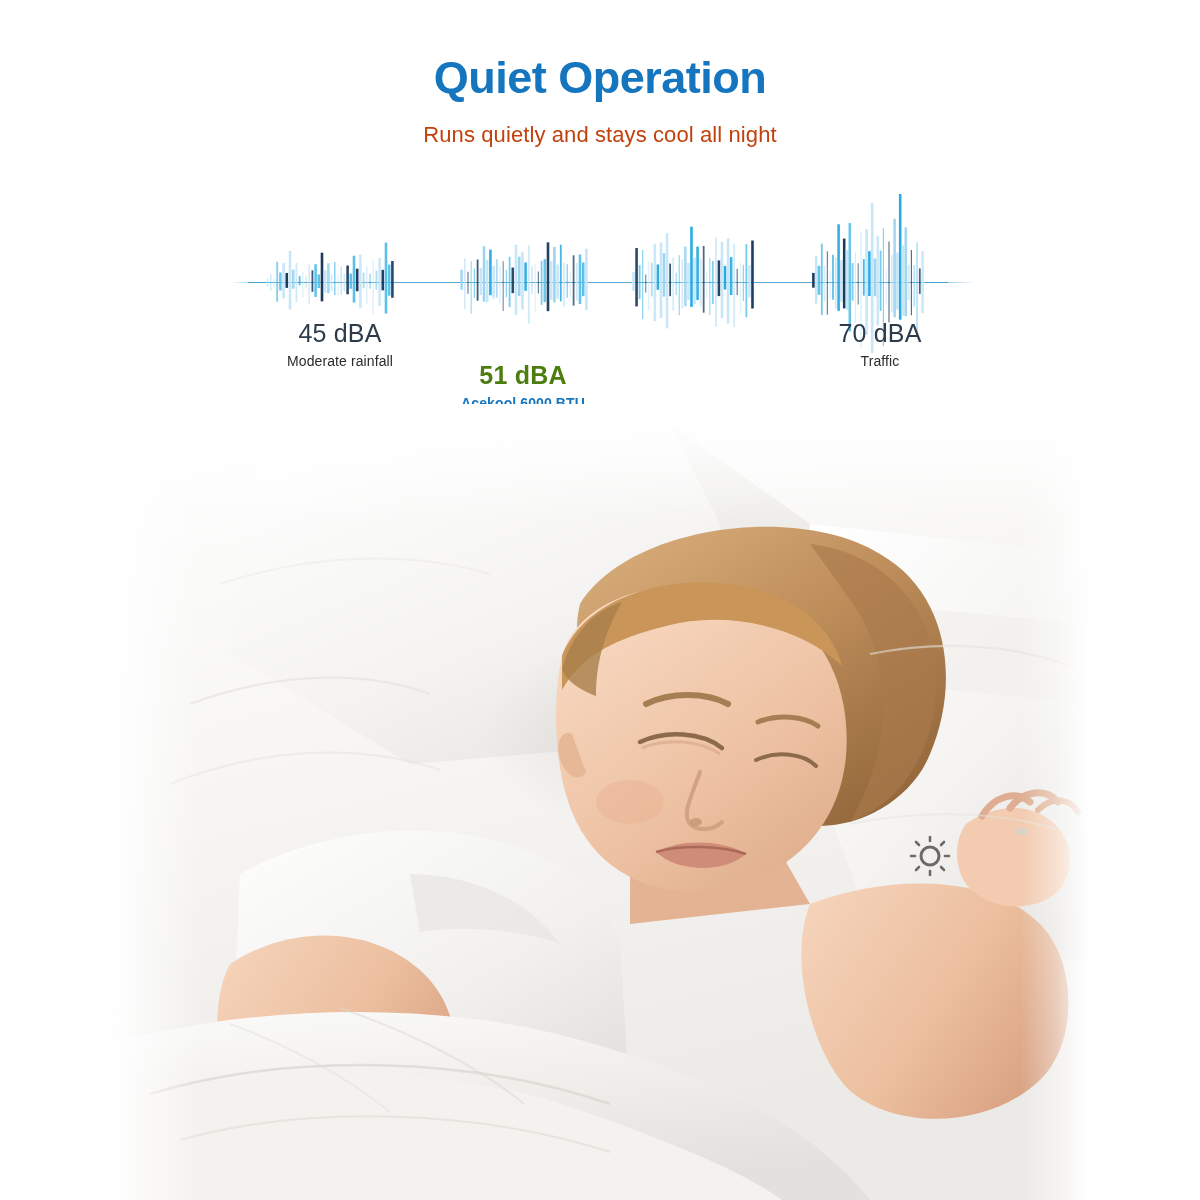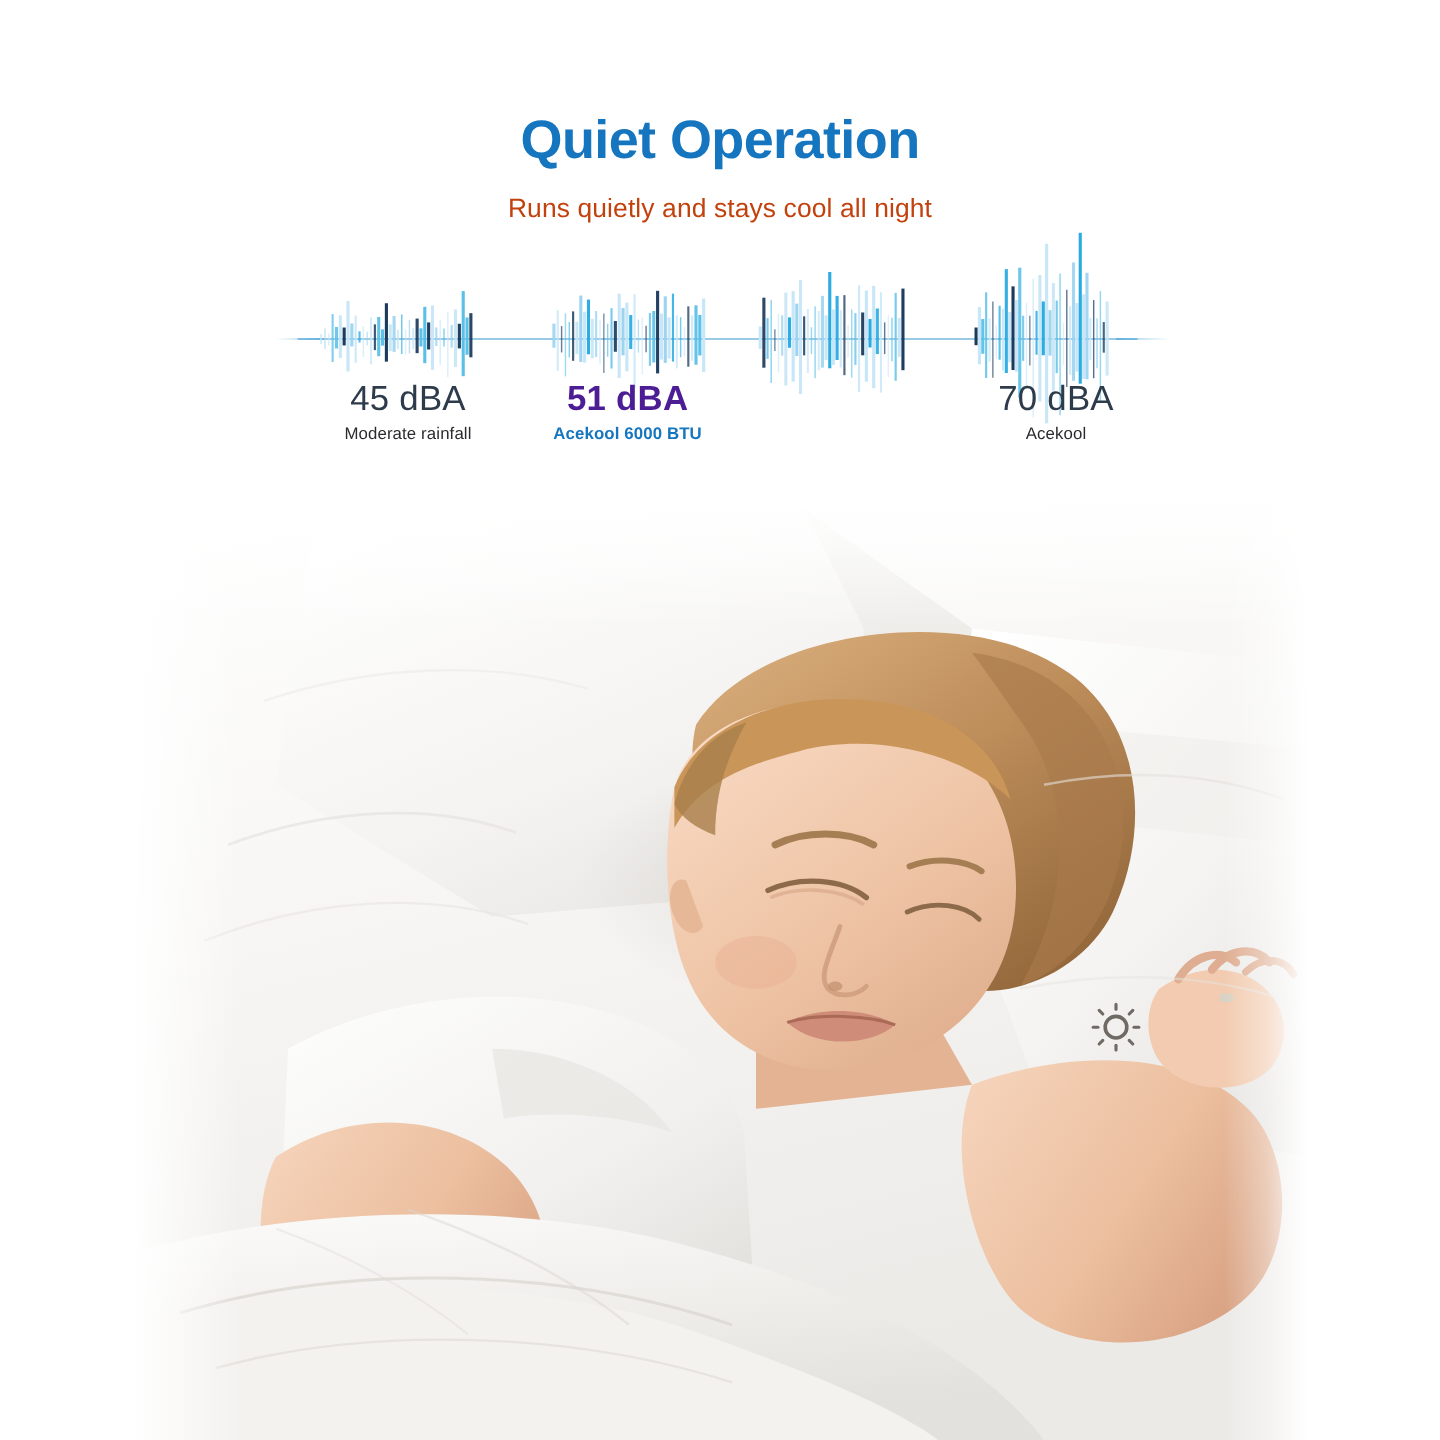--- a/index.html
+++ b/index.html
@@ -5,21 +5,21 @@
   html,body{margin:0;padding:0;}
   body{
     width:1200px;height:1200px;overflow:hidden;background:#ffffff;
     font-family:"Liberation Sans", sans-serif;position:relative;
   }
   #root{position:relative;width:1200px;height:1200px;background:#fff;}
 
   
   .header{position:absolute;left:0;top:0;width:1200px;text-align:center;}
   .title{
-    margin:0;padding-top:91px;
+    margin:0;padding-top:52px;
     font-size:45px;line-height:52px;font-weight:bold;
     letter-spacing:-0.5px;color:#1575be;
   }
   .subtitle{
     margin:0;padding-top:17px;
     font-size:22px;line-height:28px;font-weight:normal;
     letter-spacing:0.1px;color:#c2410c;
   }
 
   
@@ -36,25 +36,25 @@
     position:absolute;left:930px;top:86px;width:45px;height:1px;
     background:linear-gradient(to right,rgba(58,155,208,.85),rgba(58,155,208,0));
   }
   .wave-group{position:absolute;top:0;height:178px;}
   .wave-svg{display:block;overflow:visible;}
 
   
   .labels{position:absolute;left:0;top:318px;width:1200px;height:62px;}
   .label-col{position:absolute;top:0;text-align:center;}
   .db{
-    font-size:29px;line-height:30px;font-weight:normal;
+    font-size:25px;line-height:30px;font-weight:normal;
     letter-spacing:0.2px;white-space:nowrap;
   }
   .db.dark{color:#2d3b4a;}
-  .db.accent{color:#4c1d95;font-weight:bold;}
+  .db.accent{color:#4d7c0f;font-weight:bold;margin-top:42px;}
   .src{
     font-size:14px;line-height:20px;margin-top:3px;
     white-space:nowrap;letter-spacing:0.1px;
   }
   .src.dark{color:#2b2b2f;font-weight:normal;}
   .src.accent{color:#1575be;font-weight:bold;}
 
   
   .photo{
     position:absolute;left:110px;top:404px;width:980px;height:796px;
@@ -278,21 +278,21 @@
     </div>
 
     <div class="label-col" style="left:428px;width:190px;">
       <div class="db accent">51 dBA</div>
       <div class="src accent">Acekool 6000 BTU</div>
     </div>
 
 
     <div class="label-col" style="left:785px;width:190px;">
       <div class="db dark">70 dBA</div>
-      <div class="src dark">Acekool</div>
+      <div class="src dark">Traffic</div>
     </div>
   </div>
 
   <div class="photo">
     <svg class="photo-svg" width="980" height="796" viewBox="0 0 980 796">
       <defs>
         <linearGradient id="bedG" x1="0" y1="0" x2="0.3" y2="1">
           <stop offset="0" stop-color="#ffffff"></stop>
           <stop offset="0.45" stop-color="#f7f6f4"></stop>
           <stop offset="1" stop-color="#eceae7"></stop>

